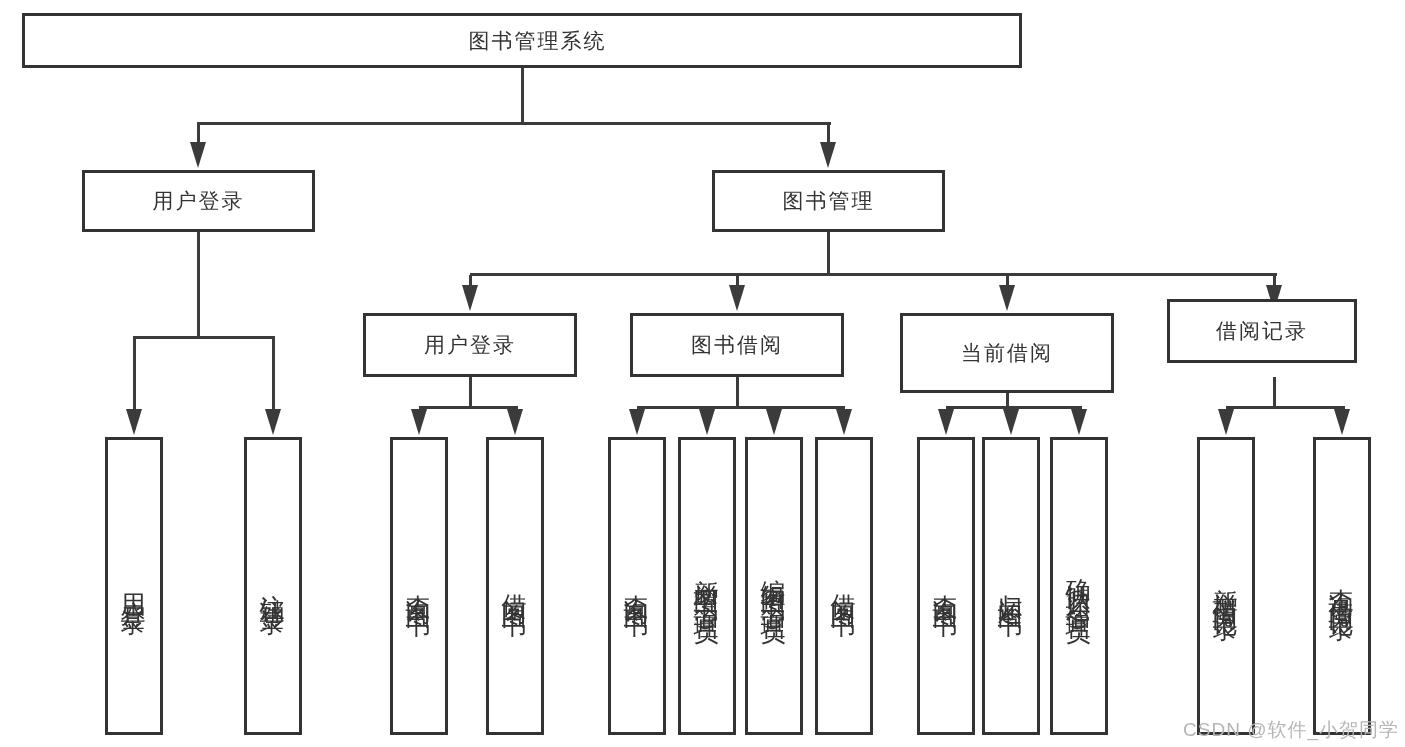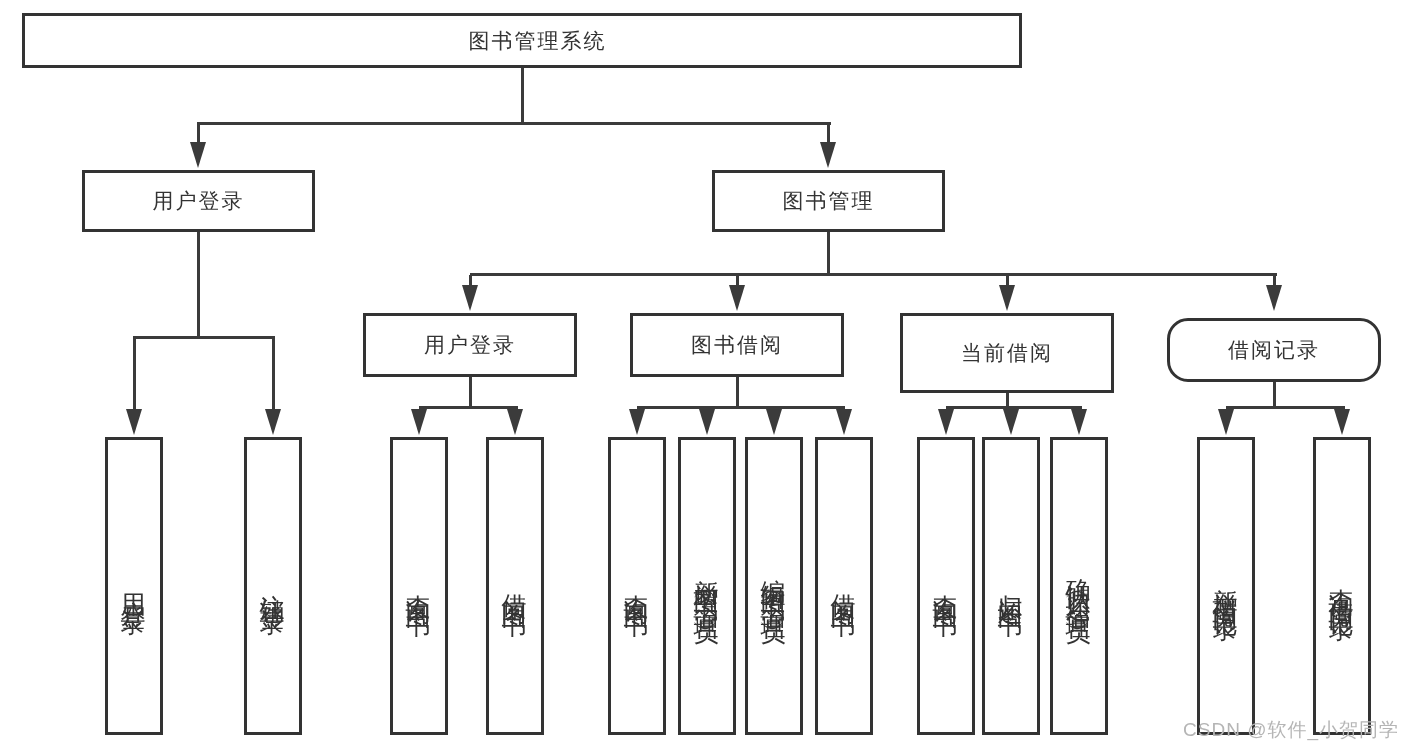--- a/index.html
+++ b/index.html
@@ -101,21 +101,21 @@
   <div class="vline" style="left:736px; top:275px; height:12px;"></div>
   <div class="arrow" style="left:729px; top:285px;"></div>
   <div class="vline" style="left:1006px; top:275px; height:12px;"></div>
   <div class="arrow" style="left:999px; top:285px;"></div>
   <div class="vline" style="left:1273px; top:275px; height:12px;"></div>
   <div class="arrow" style="left:1266px; top:285px;"></div>
 
   <div class="node" style="left:363px; top:313px; width:214px; height:64px;">用户登录</div>
   <div class="node" style="left:630px; top:313px; width:214px; height:64px;">图书借阅</div>
   <div class="node" style="left:900px; top:313px; width:214px; height:80px;">当前借阅</div>
-  <div class="node" style="left:1167px; top:318px; width:214px; height:64px;border-radius:21px;">借阅记录</div>
+  <div class="node" style="left:1167px; top:299px; width:190px; height:64px;">借阅记录</div>
 
   <div class="vline" style="left:469px; top:377px; height:31px;"></div>
   <div class="hline" style="left:419px; top:406px; width:99px;"></div>
   <div class="arrow" style="left:411px; top:409px;"></div>
   <div class="arrow" style="left:507px; top:409px;"></div>
 
   <div class="vline" style="left:736px; top:377px; height:31px;"></div>
   <div class="hline" style="left:637px; top:406px; width:208px;"></div>
   <div class="arrow" style="left:629px; top:409px;"></div>
   <div class="arrow" style="left:699px; top:409px;"></div>

